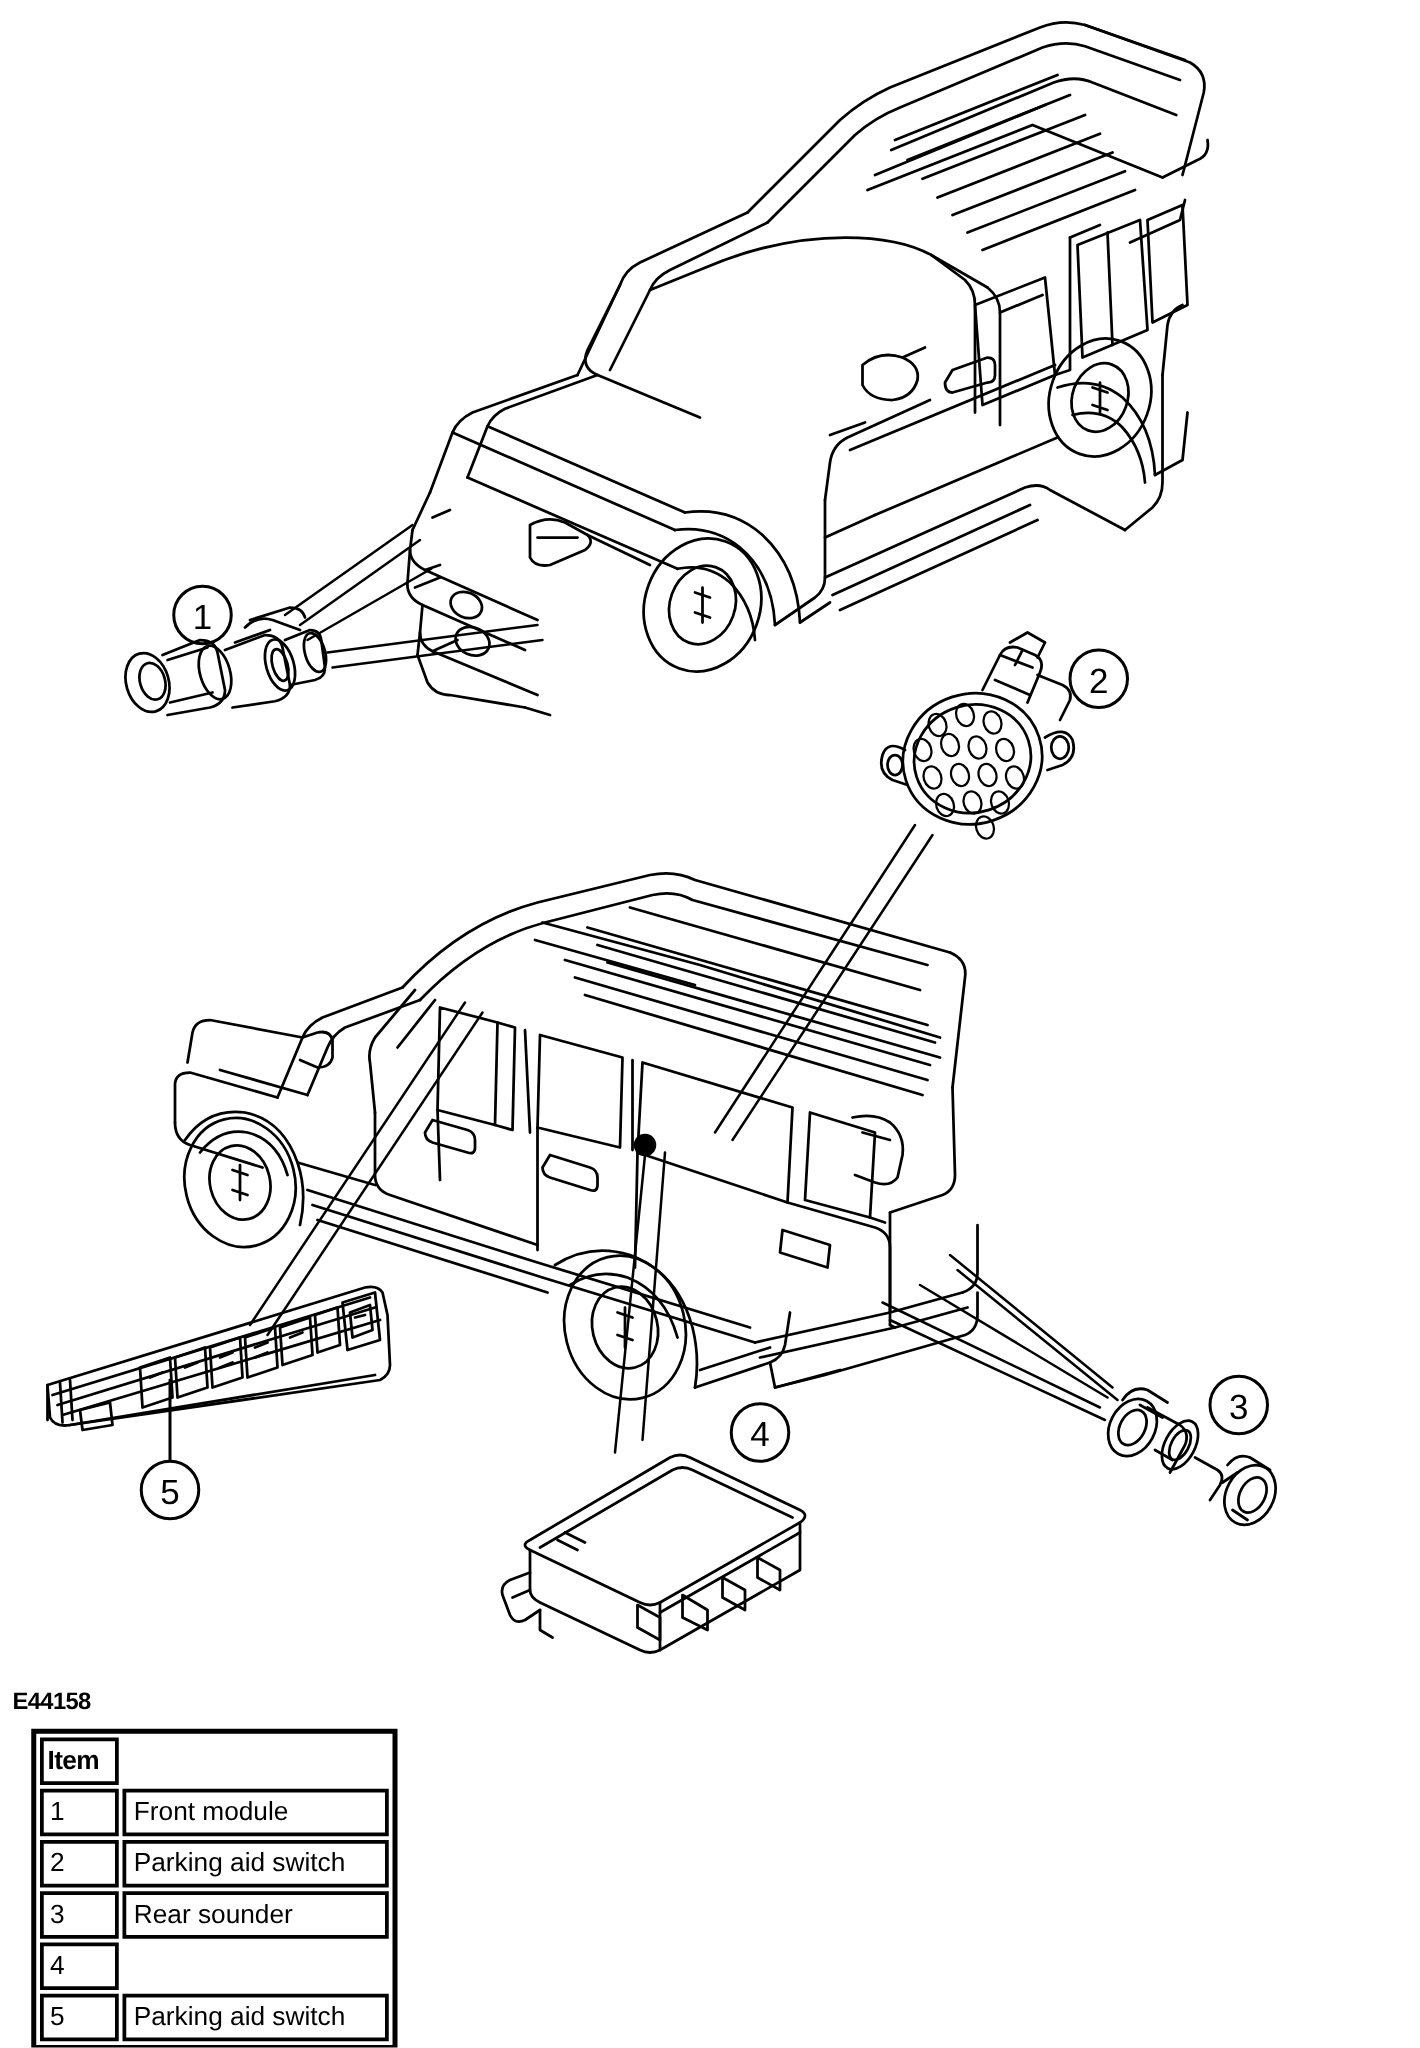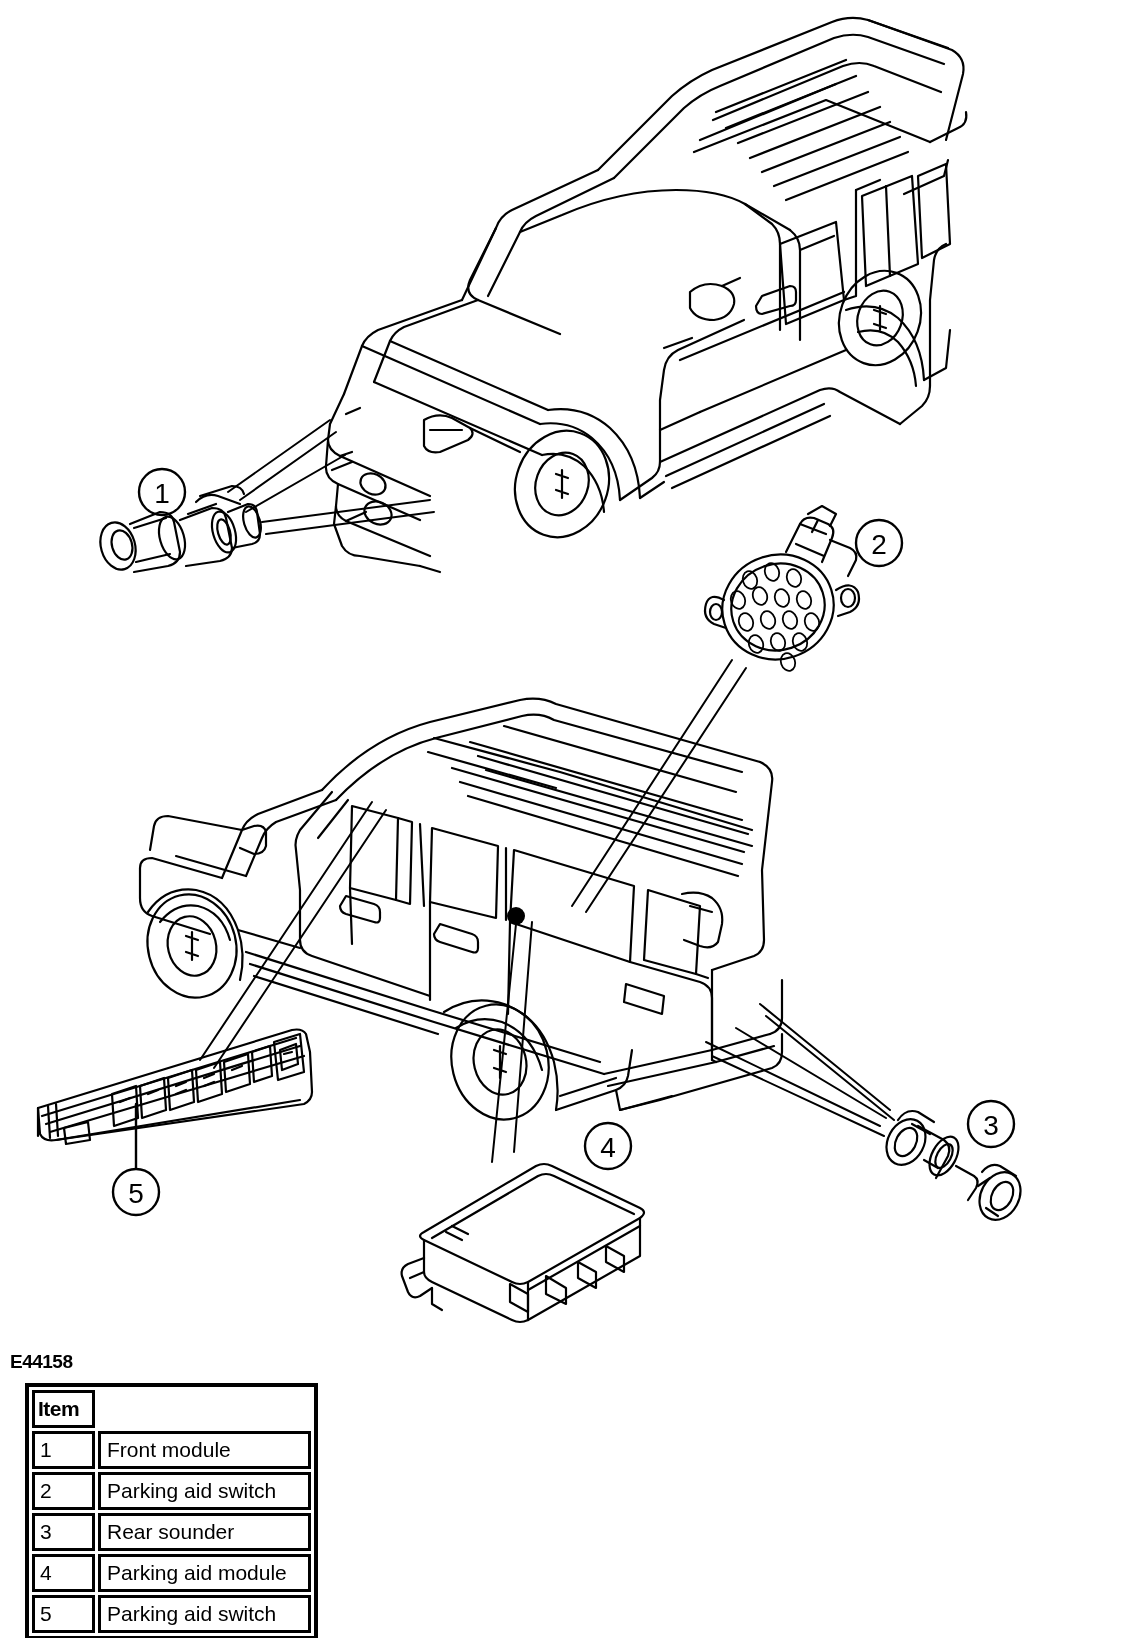--- a/index.html
+++ b/index.html
@@ -449,19 +449,18 @@
   <div class="legend-row">
     <div class="cell cell-item">2</div>
     <div class="cell cell-desc">Parking aid switch</div>
   </div>
   <div class="legend-row">
     <div class="cell cell-item">3</div>
     <div class="cell cell-desc">Rear sounder</div>
   </div>
   <div class="legend-row">
     <div class="cell cell-item">4</div>
-    <div class="cell cell-desc">Parking aid module</div>
   </div>
   <div class="legend-row">
     <div class="cell cell-item">5</div>
     <div class="cell cell-desc">Parking aid switch</div>
   </div>
 </div>
 
 </body></html>

